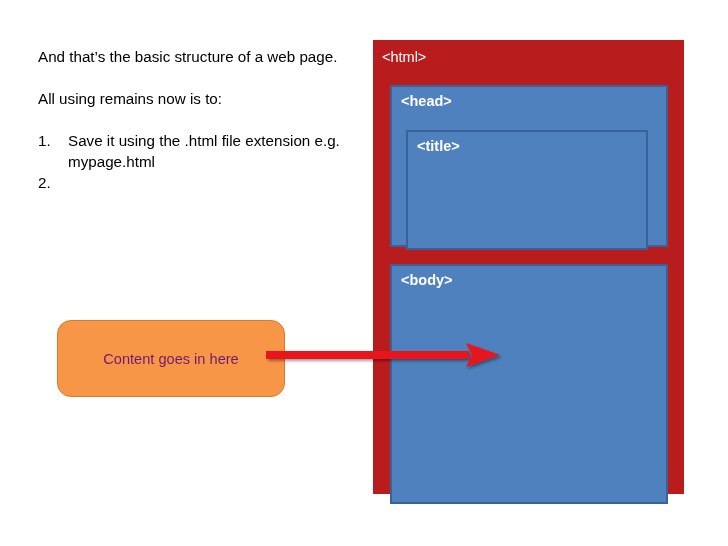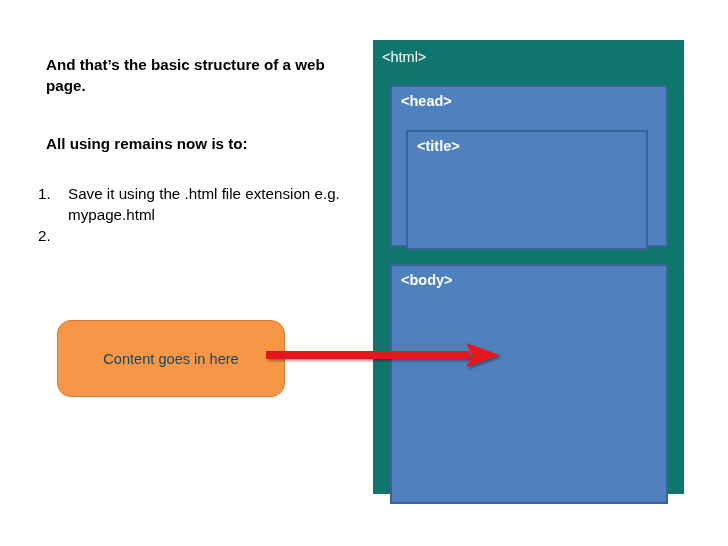--- a/index.html
+++ b/index.html
@@ -25,22 +25,21 @@
   .text-col {
     position: absolute;
     left: 38px;
     top: 46px;
     width: 312px;
   }
   .para {
     font-size: 15.2px;
     line-height: 21px;
     color: #000000;
-    margin: 8px;
-    font-weight: bold;
+    margin: 0;
   }
   .para-gap { height: 21px; }
 
   .num-list {
     margin: 0;
     padding: 0;
     list-style: none;
   }
   .num-item {
     position: relative;
@@ -58,21 +57,21 @@
     line-height: 21px;
   }
 
   
   .html-box {
     position: absolute;
     left: 373px;
     top: 40px;
     width: 311px;
     height: 454px;
-    background: #0f766e;
+    background: #b91c1c;
     box-sizing: border-box;
   }
   .inner-box {
     position: absolute;
     background: #4e81bd;
     border: 2px solid #3a6298;
     box-sizing: border-box;
   }
   .head-box {
     left: 17px;
@@ -122,21 +121,21 @@
     background: #f79646;
     border: 1.5px solid #d8792f;
     border-radius: 14px;
     box-sizing: border-box;
     display: flex;
     align-items: center;
     justify-content: center;
   }
   .callout-text {
     font-size: 14.6px;
-    color: #0c4a6e;
+    color: #701a75;
     line-height: 18px;
     text-align: center;
   }
 
   
   .arrow-svg {
     position: absolute;
     left: 262px;
     top: 330px;
     width: 246px;

